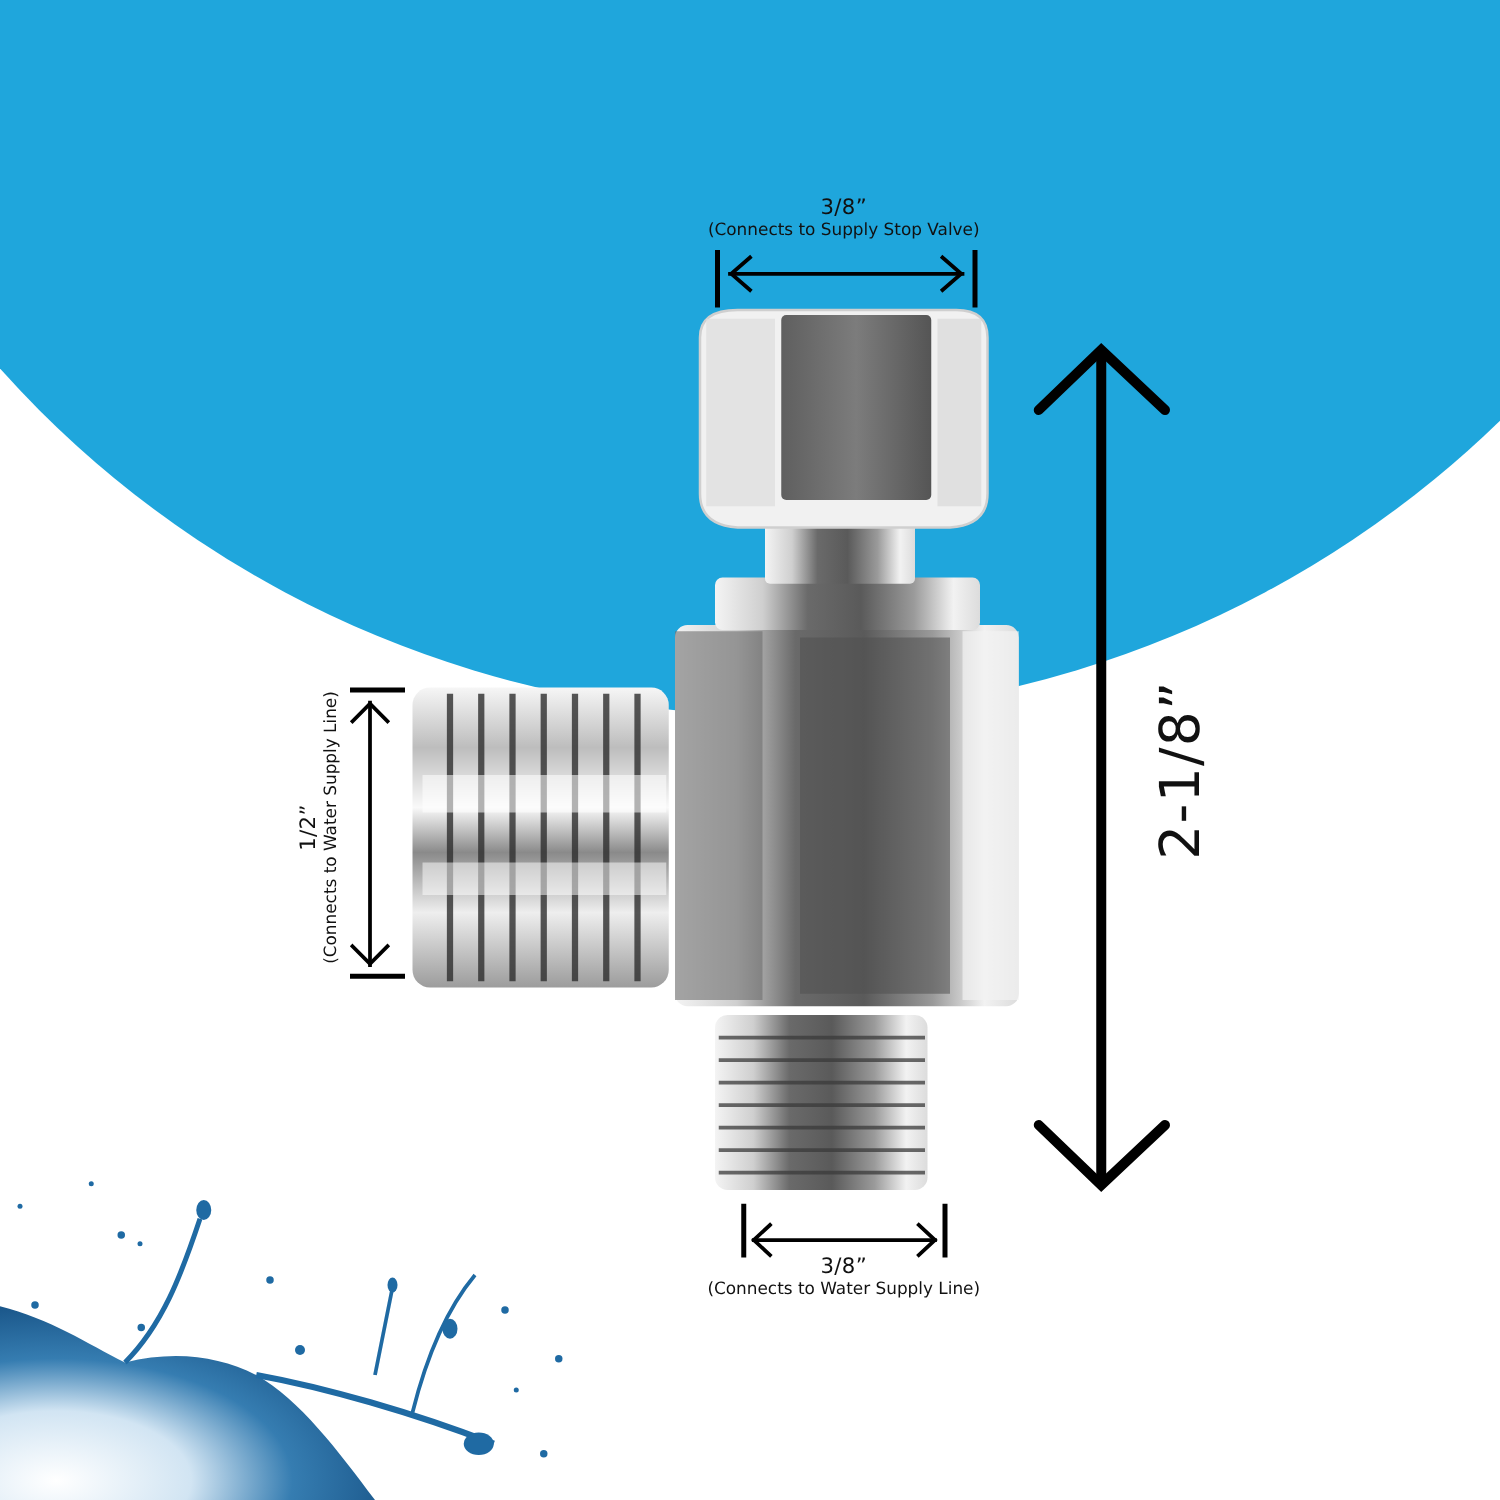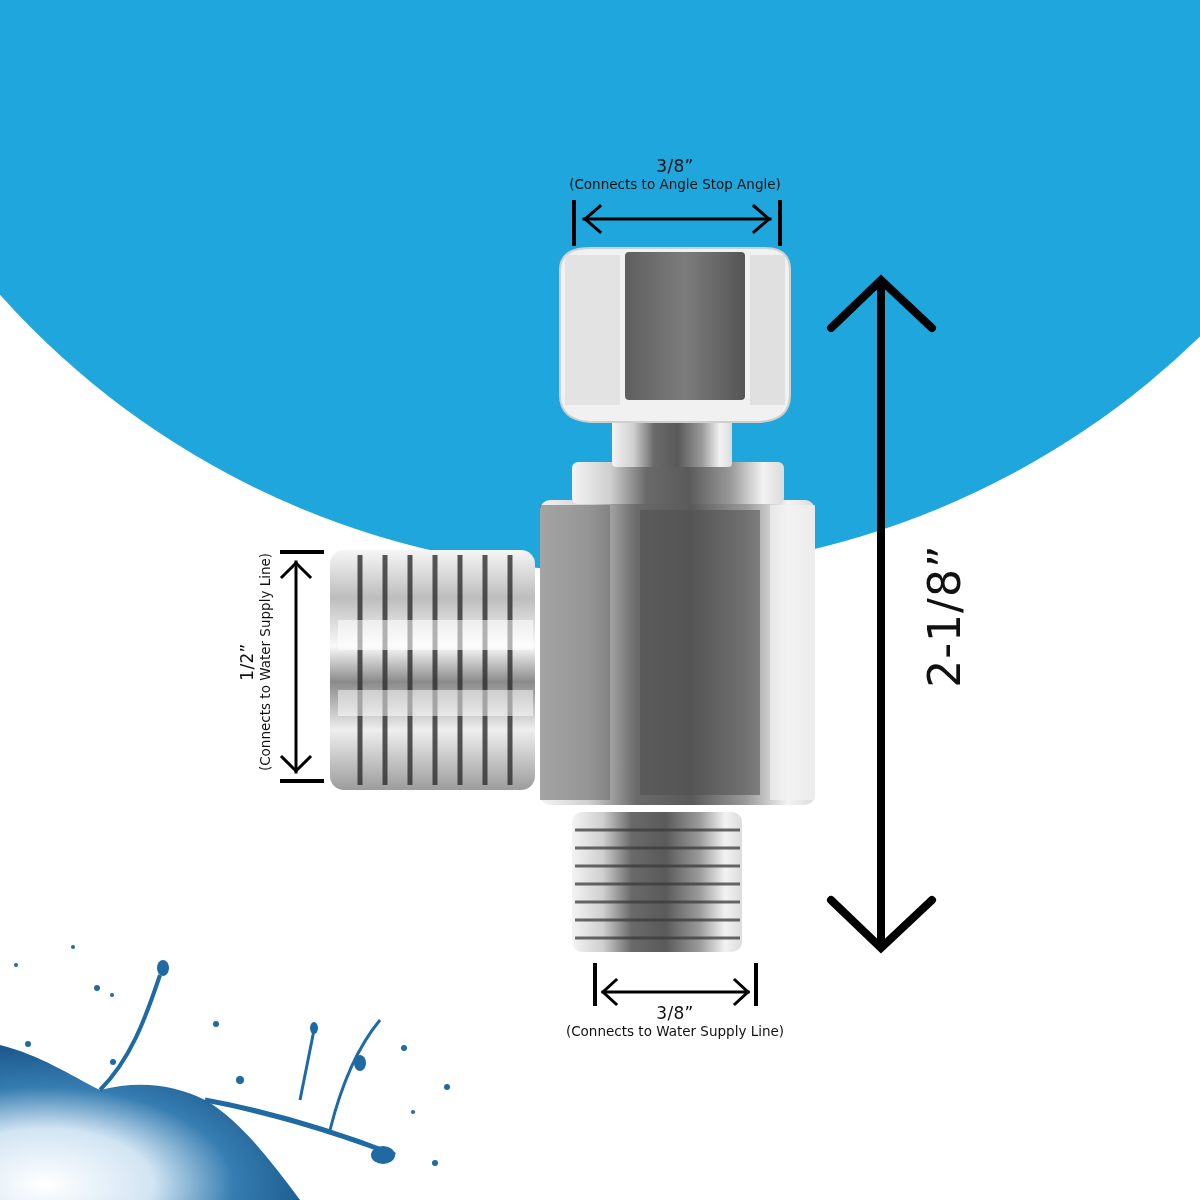--- a/index.html
+++ b/index.html
@@ -147,21 +147,21 @@
 
     <g stroke="#000" stroke-width="8" fill="none" stroke-linecap="round">
       <line x1="881" y1="285" x2="881" y2="945"></line>
       <polyline points="831,328 881,280 932,328"></polyline>
       <polyline points="831,900 881,948 932,900"></polyline>
     </g>
   </svg>
 
   <div class="label" style="left:540px;top:156px;width:270px;">
     <div class="size">3/8”</div>
-    <div class="desc">(Connects to Angle Stop Angle)</div>
+    <div class="desc">(Connects to Supply Stop Valve)</div>
   </div>
 
   <div class="label" style="left:535px;top:1003px;width:280px;">
     <div class="size">3/8”</div>
     <div class="desc">(Connects to Water Supply Line)</div>
   </div>
 
   <div class="label rot" style="left:115px;top:644px;width:280px;">
     <div class="size">1/2”</div>
     <div class="desc">(Connects to Water Supply Line)</div>

